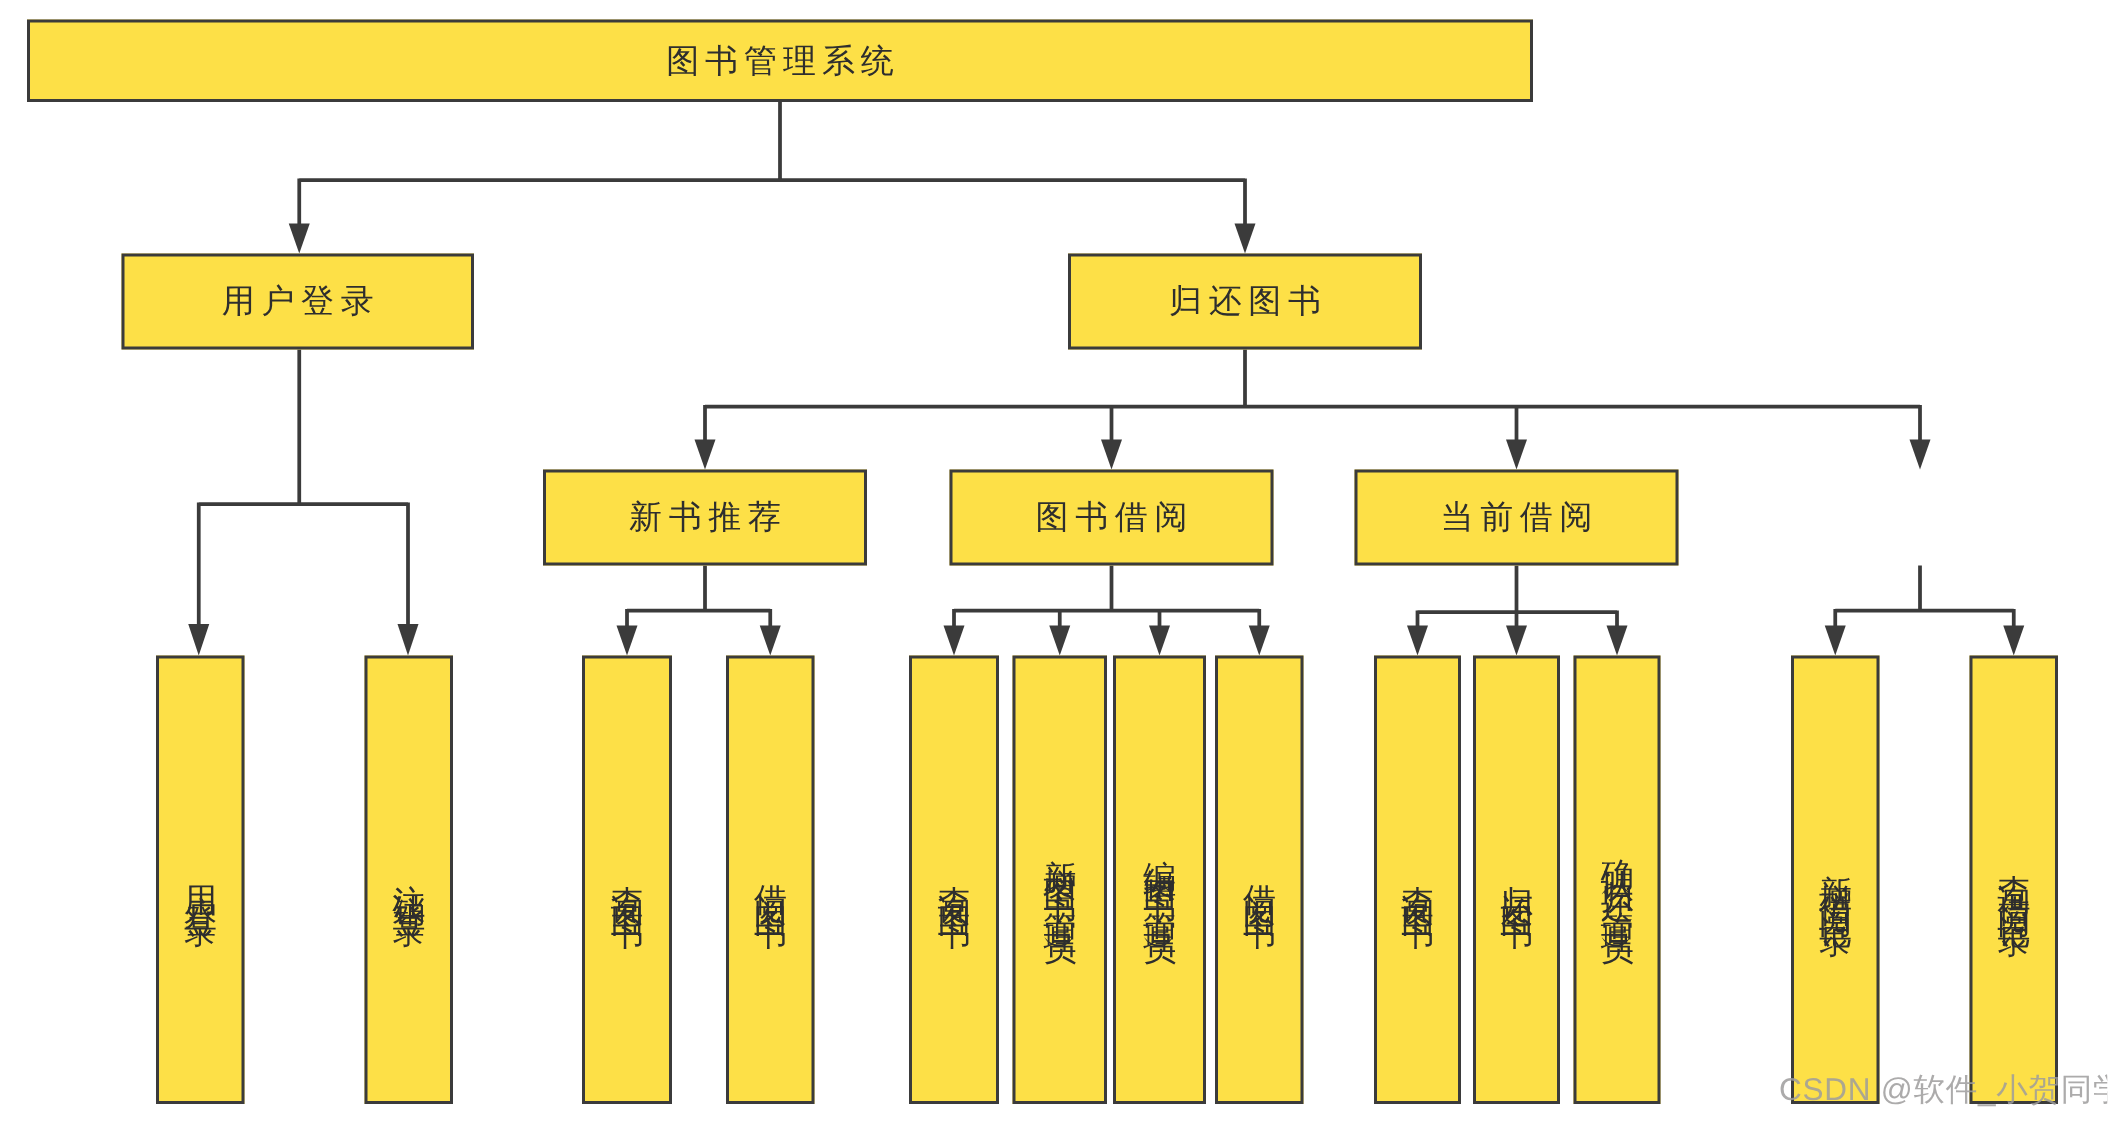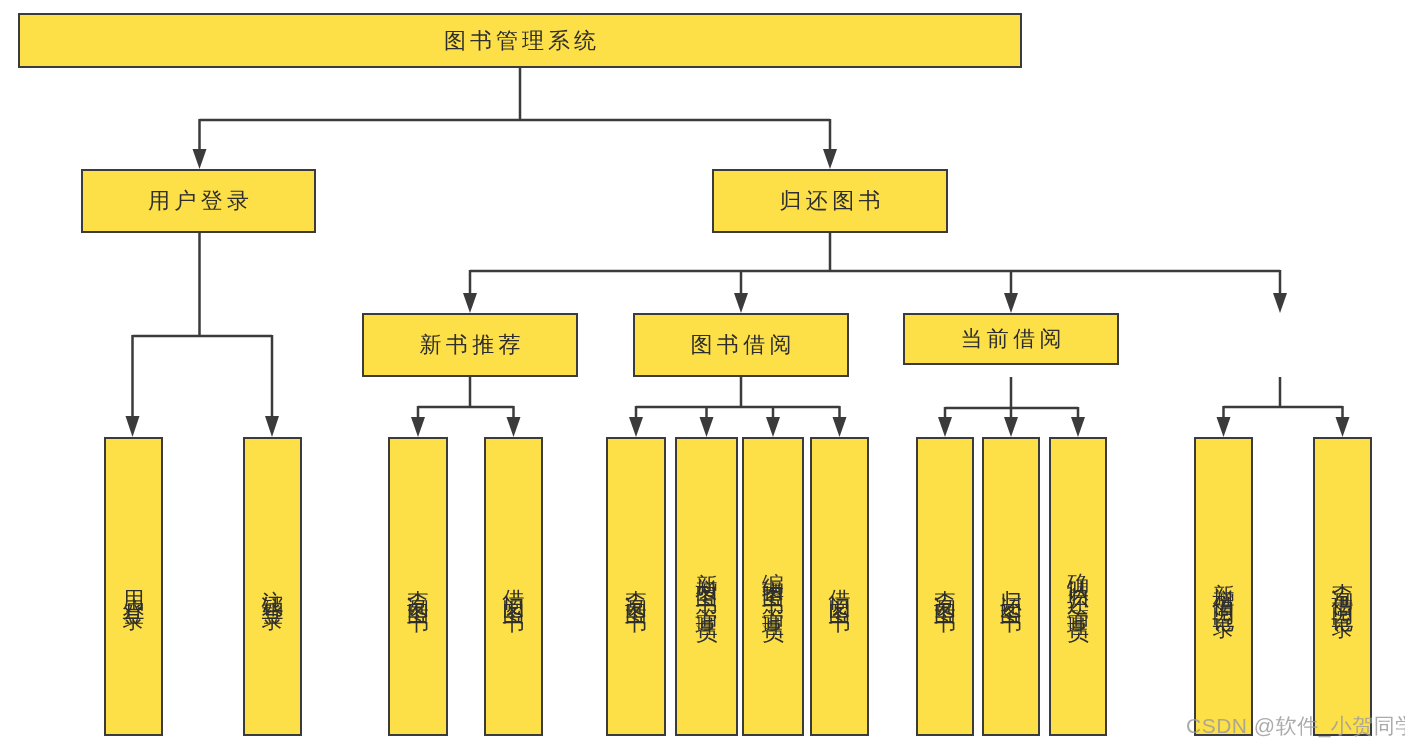--- a/index.html
+++ b/index.html
@@ -111,21 +111,21 @@
   <div class="node" style="left:712px;top:169px;width:236px;height:64px;">
     <span class="h-label">归还图书</span>
   </div>
 
   <div class="node" style="left:362px;top:313px;width:216px;height:64px;">
     <span class="h-label">新书推荐</span>
   </div>
   <div class="node" style="left:633px;top:313px;width:216px;height:64px;">
     <span class="h-label">图书借阅</span>
   </div>
-  <div class="node" style="left:903px;top:313px;width:216px;height:52px;">
+  <div class="node" style="left:903px;top:313px;width:216px;height:64px;">
     <span class="h-label">当前借阅</span>
   </div>
 
   <div class="node" style="left:104px;top:437px;width:59px;height:299px;">
     <span class="v-label">用户登录</span>
   </div>
   <div class="node" style="left:243px;top:437px;width:59px;height:299px;">
     <span class="v-label">注销登录</span>
   </div>
 

